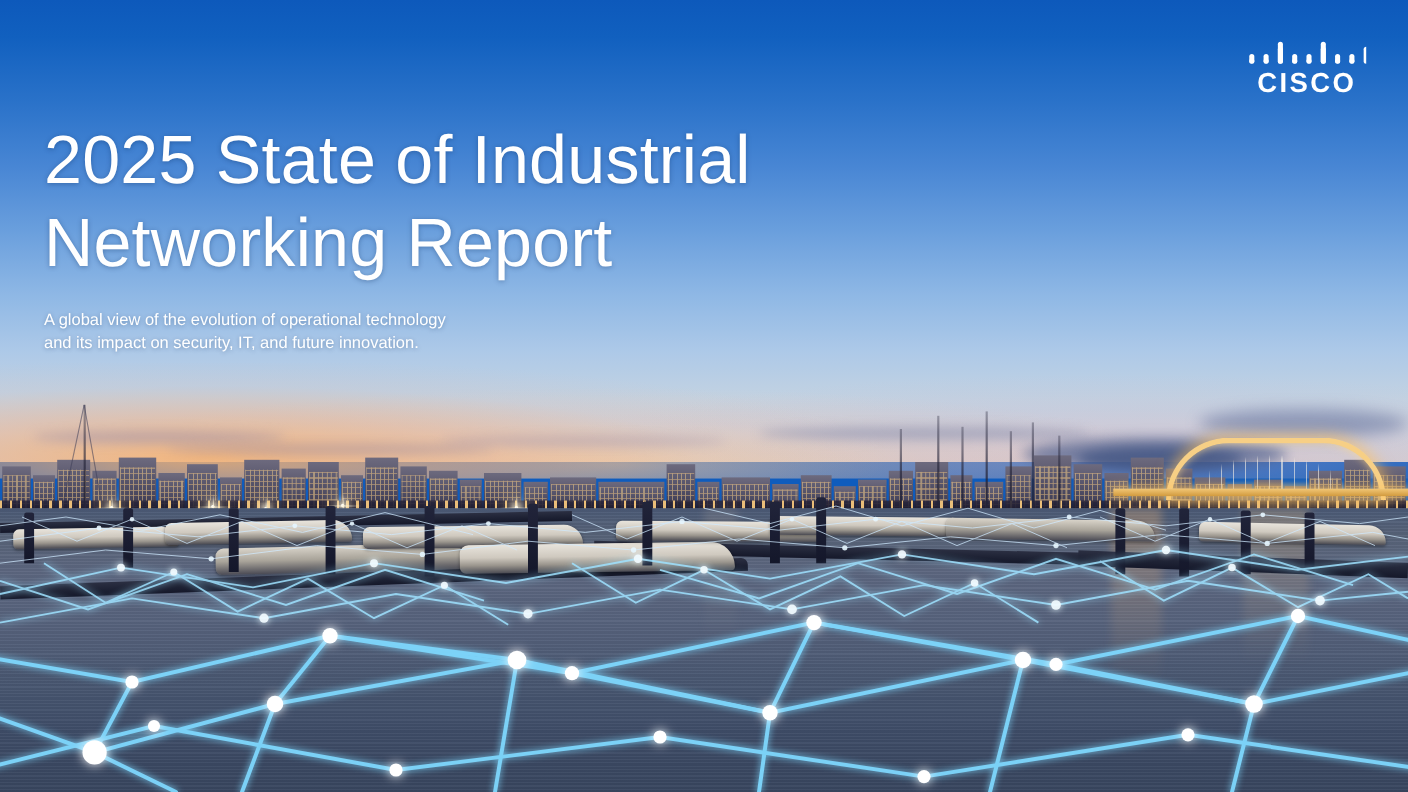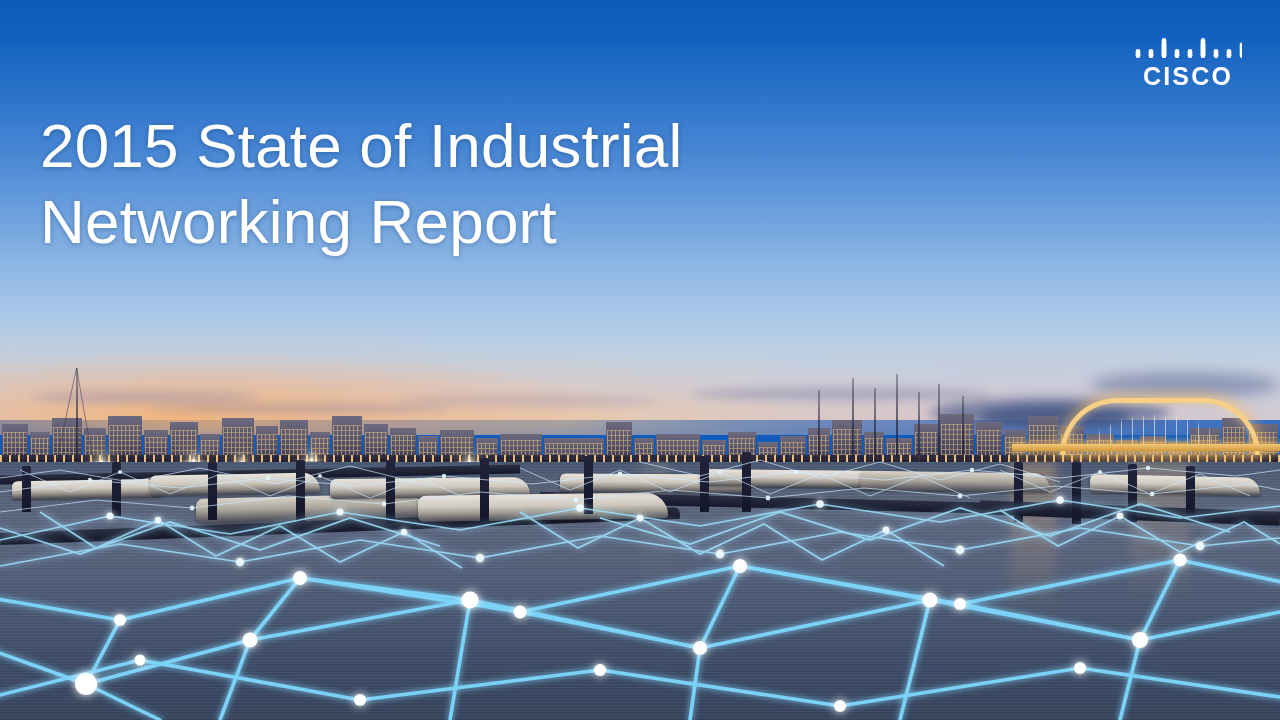--- a/index.html
+++ b/index.html
@@ -503,16 +503,18 @@
         <rect x="66.7" y="6.5" width="4.6" height="15.5" rx="2.3"></rect>
         <rect x="105.7" y="6.5" width="4.6" height="15.5" rx="2.3"></rect>
 
         <rect x="27.7" y="2" width="4.6" height="20" rx="2.3"></rect>
         <rect x="66.7" y="2" width="4.6" height="20" rx="2.3"></rect>
       </g>
     </svg>
     <span class="logo-word">CISCO</span>
   </div>
 
-  <div class="title">2015 State of Industrial
+  <div class="title">2025 State of Industrial
 Networking Report</div>
+  <div class="subtitle">A global view of the evolution of operational technology
+and its impact on security, IT, and future innovation.</div>
 
 </div>
 
 </body></html>

